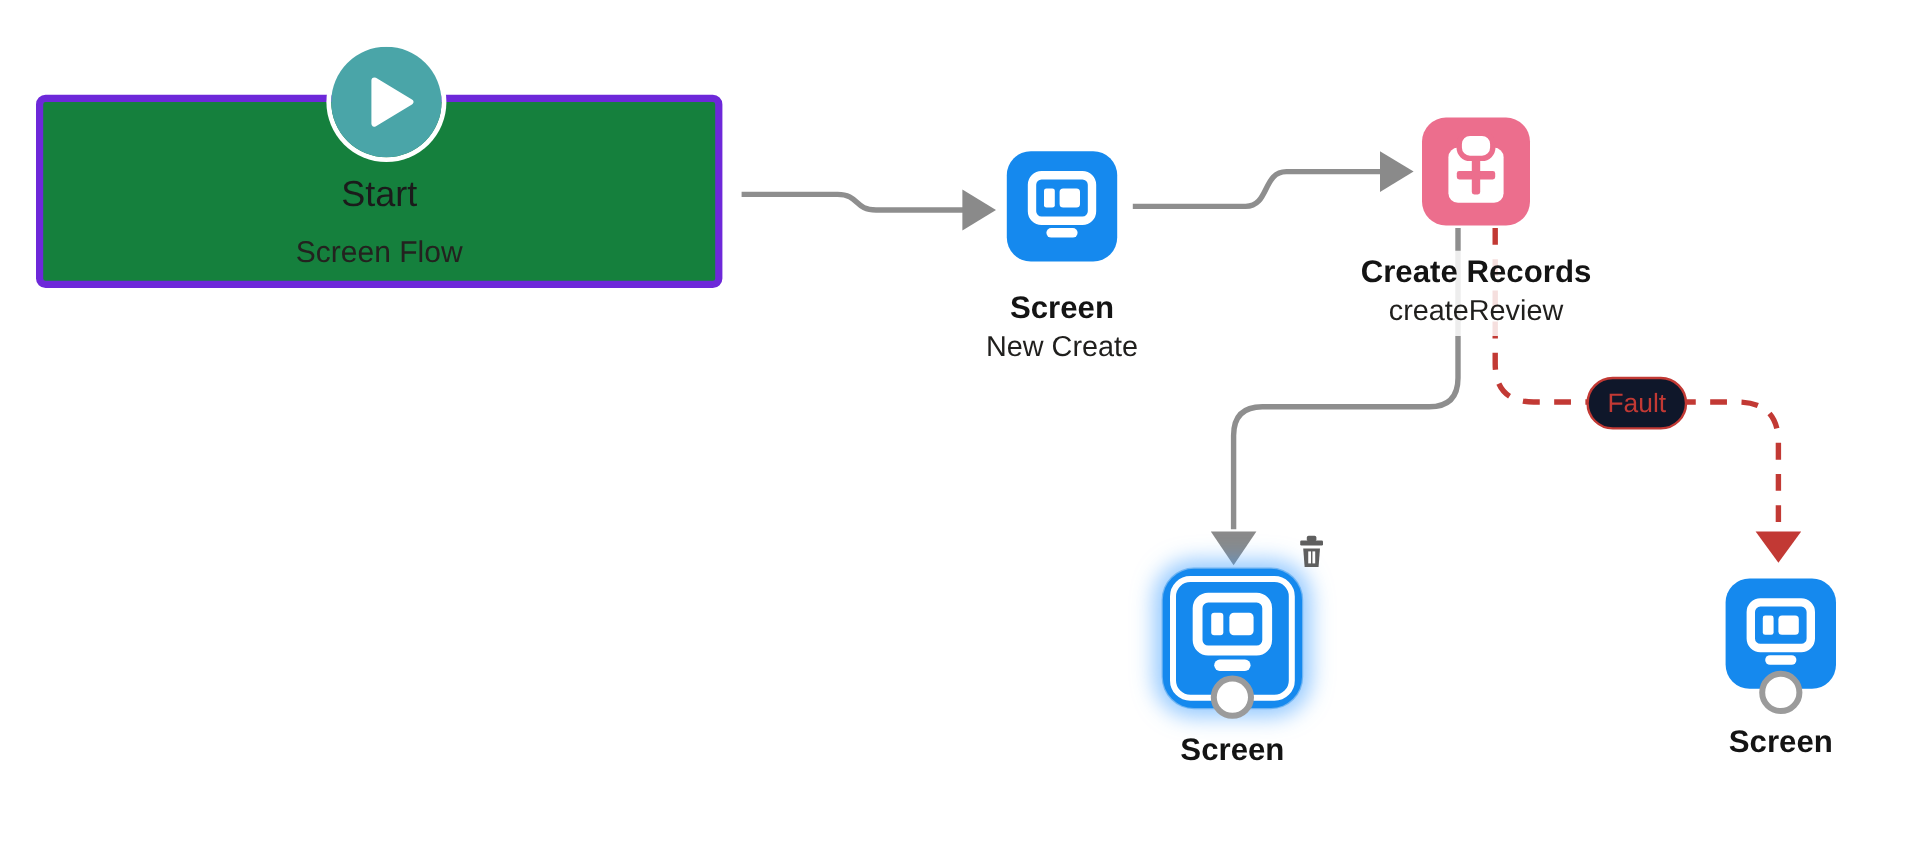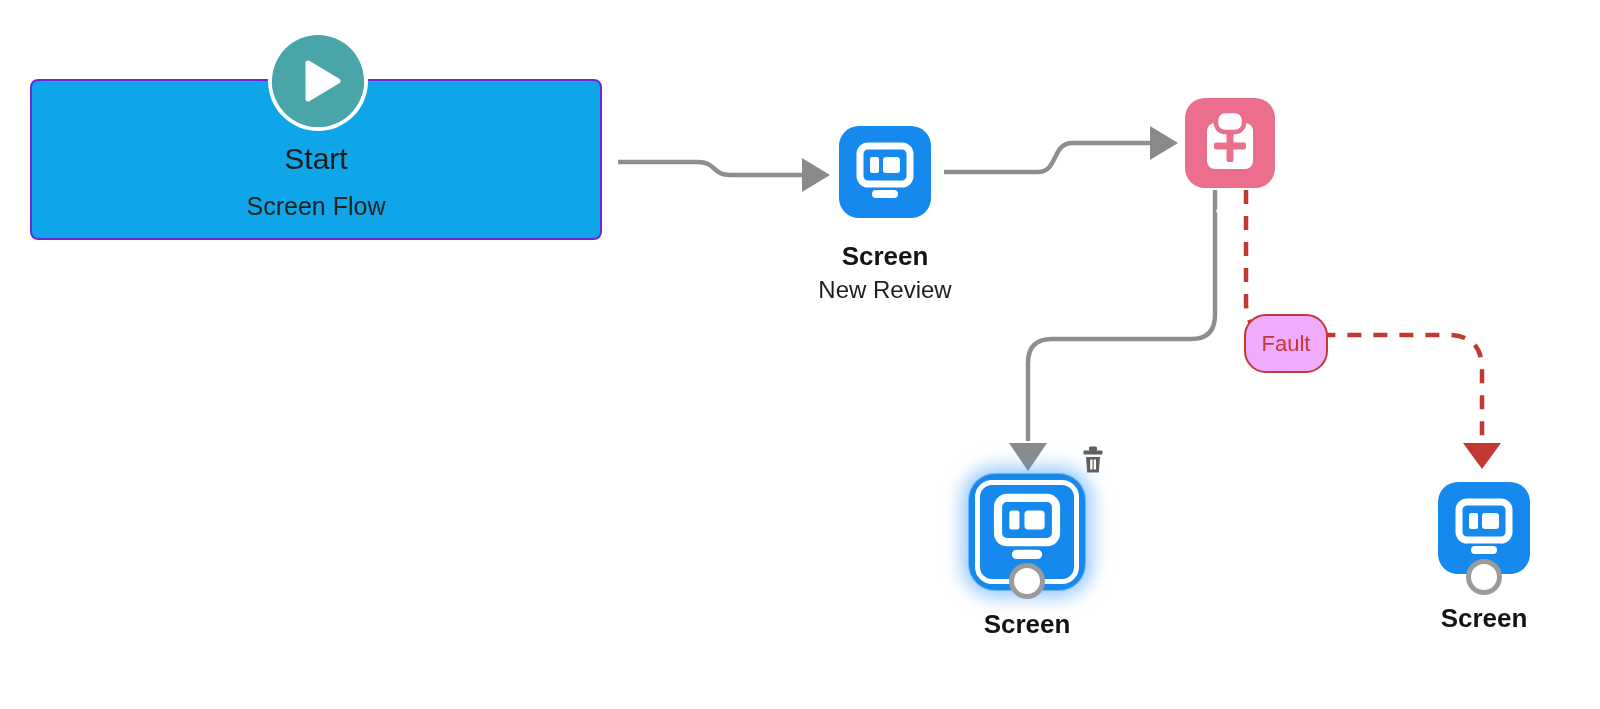--- a/index.html
+++ b/index.html
@@ -10,21 +10,21 @@
     color:#1b1b1b;
   }
   .canvas { position:absolute; inset:0; }
 
   
   svg.wires { position:absolute; left:0; top:0; z-index:1; }
 
   
   .start-node {
     position:absolute; left:30px; top:79px; width:572px; height:161px;
-    background:#0ea5e9; border:2px solid #6d28d9; border-radius:8px;
+    background:#15803d; border:6px solid #6d28d9; border-radius:8px;
     box-sizing:border-box; z-index:2;
   }
   .start-title {
     position:absolute; top:60px; left:0; width:100%; text-align:center;
     font-size:30px; line-height:36px; color:#1b1b1b;
   }
   .start-sub {
     position:absolute; top:110px; left:0; width:100%; text-align:center;
     font-size:25px; line-height:30px; color:#23221f;
   }
@@ -67,22 +67,22 @@
     box-shadow:0 0 0 1px #6fb4f2, 0 0 18px 7px rgba(60,156,255,0.55);
   }
   .selected-box::before {
     content:""; position:absolute; inset:6px;
     border:5px solid #ffffff; border-radius:17px; pointer-events:none;
   }
   .selected-box svg.glyph { position:absolute; inset:0; }
 
   
   .fault-pill {
-    position:absolute; left:1244px; top:314px; width:84px; height:59px;
-    box-sizing:border-box; background:#f0abfc;
+    position:absolute; left:1322px; top:314px; width:84px; height:44px;
+    box-sizing:border-box; background:#0f172a;
     border:2.5px solid #c23934; border-radius:22px;
     display:flex; align-items:center; justify-content:center;
     font-size:22px; color:#c23934; z-index:3; cursor:pointer;
   }
 
   
   .delete-btn {
     position:absolute; left:1080px; top:445px; width:26px; height:29px;
     background:transparent; border:none; padding:0; z-index:4; cursor:pointer;
   }
@@ -122,34 +122,36 @@
     <div class="icon-sq blue" style="width:92px; height:92px;">
       <svg viewBox="0 0 92 92" width="92" height="92">
         <rect x="21" y="20" width="50" height="38" rx="8" fill="none" stroke="#ffffff" stroke-width="7"></rect>
         <rect x="31" y="31" width="9" height="16" rx="2" fill="#ffffff"></rect>
         <rect x="44" y="31" width="17" height="16" rx="3" fill="#ffffff"></rect>
         <rect x="33" y="64" width="26" height="8" rx="4" fill="#ffffff"></rect>
       </svg>
     </div>
     <div class="node-labels" style="margin-top:21px;">
       <div class="node-title">Screen</div>
-      <div class="node-sub">New Review</div>
+      <div class="node-sub">New Create</div>
     </div>
   </div>
 
   <div class="node" style="left:1080px; top:98px;">
     <div class="icon-sq pink" style="width:90px; height:90px;">
       <svg viewBox="0 0 90 90" width="90" height="90">
         <rect x="22" y="25" width="46" height="46" rx="8" fill="#ffffff"></rect>
         <rect x="31" y="13" width="28" height="21" rx="9" fill="#ffffff" stroke="#ec6e8d" stroke-width="4.5"></rect>
         <rect x="29" y="44.5" width="32" height="7" rx="2" fill="#ec6e8d"></rect>
         <rect x="41.5" y="32" width="7" height="32" rx="2" fill="#ec6e8d"></rect>
       </svg>
     </div>
     <div class="node-labels dim-bg" style="margin-top:21px;">
+      <div class="node-title">Create Records</div>
+      <div class="node-sub">createReview</div>
     </div>
   </div>
 
   <button class="delete-btn">
     <svg viewBox="0 0 26 29" width="26" height="29">
       <rect x="9" y="1.5" width="8" height="4.5" rx="1.5" fill="#5f5f5f"></rect>
       <rect x="3.5" y="5.5" width="19" height="4" rx="1" fill="#5f5f5f"></rect>
       <path d="M6 12 H20 L18.8 27.5 H7.2 Z" fill="#5f5f5f"></path>
       <rect x="10.2" y="14.5" width="2.3" height="10" fill="#ffffff"></rect>
       <rect x="13.7" y="14.5" width="2.3" height="10" fill="#ffffff"></rect>

